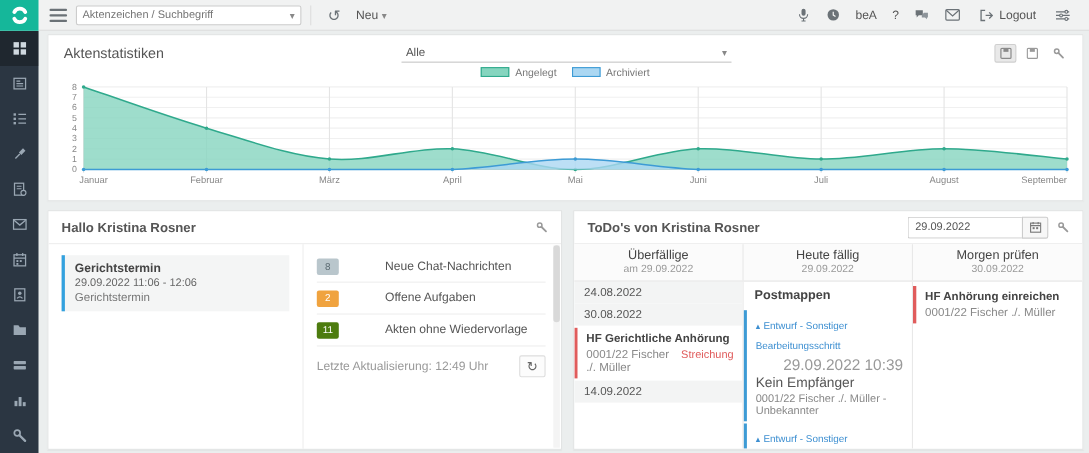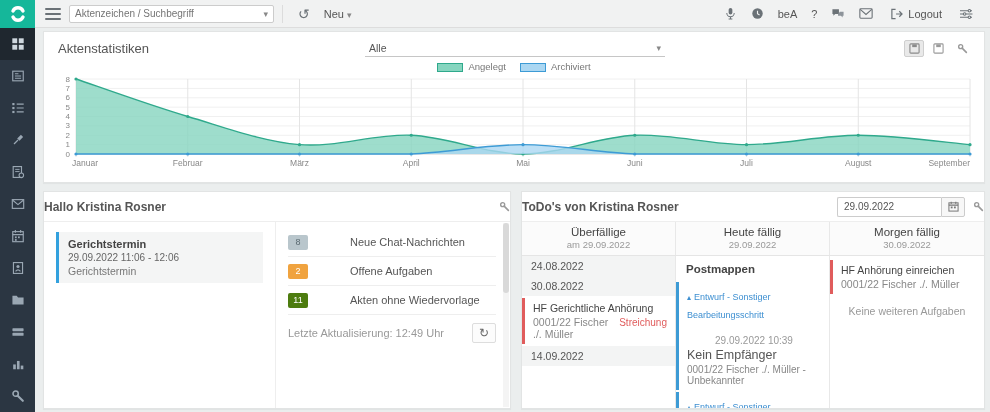--- a/index.html
+++ b/index.html
@@ -32,29 +32,29 @@
 
   
   .chart-card { height:152px; margin-bottom:8px; }
   .chart-head { display:flex; align-items:center; padding:8px 12px 2px 14px; }
   .chart-title { font-size:13px; color:#555; flex:1; }
   .filter-select { width:300px; border-bottom:1px solid #c6c6c6; display:flex; align-items:center; justify-content:space-between; padding:2px 4px; font-size:10.5px; color:#555; cursor:pointer; }
   .chart-tools { flex:1; display:flex; justify-content:flex-end; gap:4px; align-items:center; }
   .tool-btn { width:20px; height:17px; display:flex; align-items:center; justify-content:center; border:1px solid transparent; border-radius:2px; cursor:pointer; }
   .tool-btn.active { background:#e9e9e9; border-color:#cfcfcf; }
   .legend { display:flex; justify-content:center; gap:14px; align-items:center; height:14px; }
-  .legend-item { display:flex; align-items:flex-end; gap:5px; font-size:9.5px; color:#777; }
+  .legend-item { display:flex; align-items:flex-start; gap:5px; font-size:9.5px; color:#777; }
   .sw { width:26px; height:9px; border:1px solid; }
   .sw-teal { background:#86d5bf; border-color:#2fa98c; }
   .sw-blue { background:#abd7f2; border-color:#3d9bd5; }
   #chart-svg { display:block; margin:2px 4px 0 6px; }
 
   
   .bottom { display:flex; gap:10px; height:218px; }
-  .panel-head { height:30px; display:flex; align-items:center; padding:0 0; border-bottom:1px solid #eee; }
+  .panel-head { height:30px; display:flex; align-items:center; padding:0 12px; border-bottom:1px solid #eee; }
   .panel-title { font-size:12px; font-weight:bold; color:#555; flex:1; }
   .wrench-btn { cursor:pointer; display:flex; align-items:center; }
 
   .hello-card { width:468px; flex:none; position:relative; overflow:hidden; }
   .hello-body { display:flex; height:188px; }
   .hello-left { width:232px; border-right:1px solid #eee; padding:10px 12px; }
   .termin-label { font-size:10.5px; color:#888; margin-bottom:10px; }
   .appointment { background:#f4f5f5; border-left:3px solid #33a1de; padding:6px 9px; cursor:pointer; }
   .app-title { font-size:11px; font-weight:bold; color:#444; margin-bottom:2px; }
   .app-time { font-size:10px; color:#666; margin-bottom:2px; }
@@ -83,28 +83,28 @@
   .col-sub { font-size:9.5px; color:#999; margin-top:1px; }
   .todo-cols { display:grid; grid-template-columns:1fr 1fr 1fr; flex:1; overflow:hidden; }
   .todo-col { border-right:1px solid #e8e8e8; overflow:hidden; }
   .todo-col:last-child { border-right:none; }
   .dhead { background:#f3f4f4; font-size:10.5px; color:#555; padding:4px 9px; }
   .titem { border-left:3px solid #aab4ba; padding:4px 8px; margin:2px 0; cursor:pointer; }
   .titem.red { border-left-color:#e05c5c; }
   .titem.blue { border-left-color:#3d9bd5; }
   .ti-l1 { font-size:10.5px; color:#555; }
   .ti-l2 { font-size:10.5px; color:#888; margin-top:2px; }
-  .ti-title { font-size:10.5px; font-weight:normal; color:#444; }
+  .ti-title { font-size:10.5px; font-weight:bold; color:#444; }
   .ti-row { display:flex; justify-content:space-between; align-items:baseline; }
   .ti-action { font-size:10px; color:#e05c5c; cursor:pointer; }
   .empty-note { text-align:center; font-size:10.5px; color:#999; padding:9px 4px; }
   .pm-head { font-size:11.5px; font-weight:bold; color:#444; padding:7px 10px 5px; }
   .pm-link { font-size:9px; color:#3d8fd1; cursor:pointer; }
   .pm-caret { font-size:8px; color:#3d8fd1; margin-right:3px; }
-  .pm-time { font-size:10px; color:#999; text-align:center; margin-top:13px; }
+  .pm-time { font-size:14px; color:#999; text-align:right; margin-top:1px; }
   .pm-recipient { font-size:12.5px; color:#555; margin-top:2px; }
   .pm-case { font-size:10px; color:#888; margin-top:2px; }
 </style>
 </head>
 <body>
 
 <div class="topbar">
   <div class="logo">
     <svg class="ico" width="18" height="18" viewBox="0 0 18 18">
       <path d="M4 6 A5.5 5.5 0 0 1 14 6" fill="none" stroke="#fff" stroke-width="3.4" stroke-linecap="round"></path>
@@ -438,21 +438,21 @@
       <div class="todo-cols-head">
         <div class="col-head">
           <div class="col-title">Überfällige</div>
           <div class="col-sub">am 29.09.2022</div>
         </div>
         <div class="col-head">
           <div class="col-title">Heute fällig</div>
           <div class="col-sub">29.09.2022</div>
         </div>
         <div class="col-head">
-          <div class="col-title">Morgen fällig</div>
+          <div class="col-title">Morgen prüfen</div>
           <div class="col-sub">30.09.2022</div>
         </div>
       </div>
 
       <div class="todo-cols">
 
         <div class="todo-col">
           <div class="dhead">24.08.2022</div>
           <div class="dhead">30.08.2022</div>
           <div class="titem red">
@@ -479,18 +479,17 @@
 
           </div>
 
         </div>
 
         <div class="todo-col">
           <div class="titem red" style="margin-top:4px;">
             <div class="ti-title">HF Anhörung einreichen</div>
             <div class="ti-l2">0001/22 Fischer ./. Müller</div>
           </div>
-          <div class="empty-note">Keine weiteren Aufgaben</div>
         </div>
       </div>
     </div>
   </div>
 </div>
 
 </body></html>

